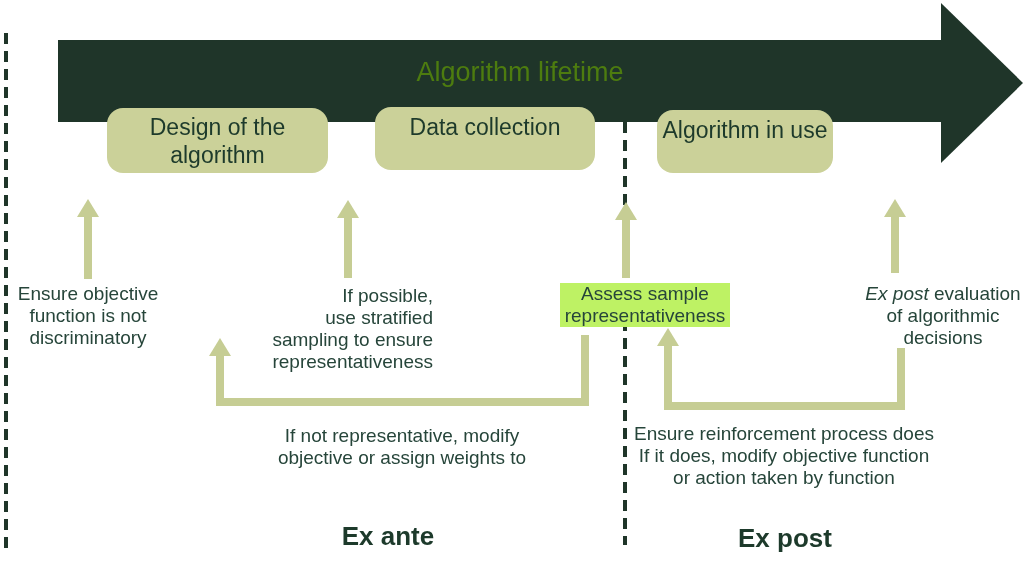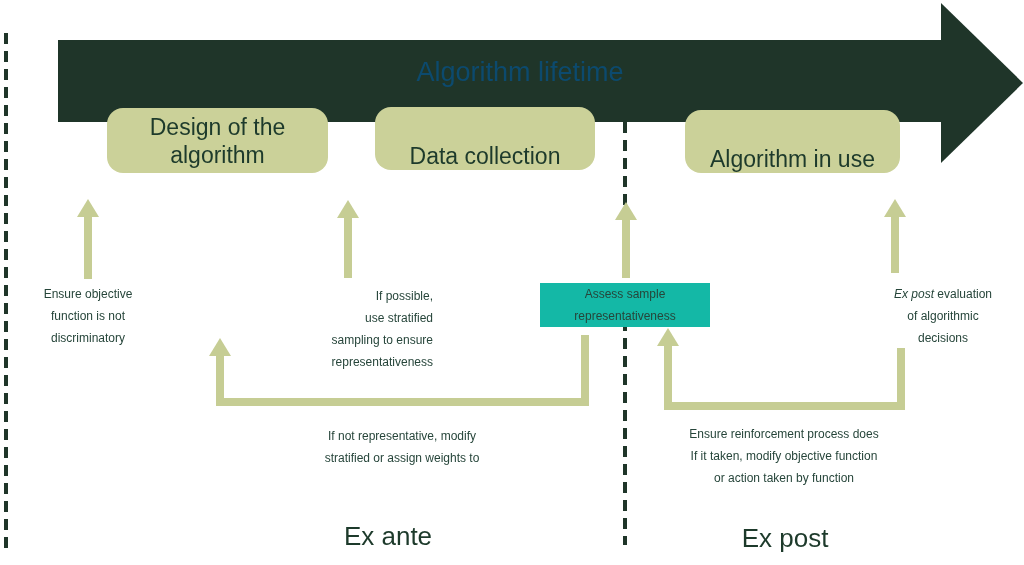--- a/index.html
+++ b/index.html
@@ -14,69 +14,69 @@
 
   .vdash{position:absolute;width:4px;
     background:repeating-linear-gradient(to bottom, var(--dark) 0 11px, transparent 11px 18px);}
 
   
   .banner-body{position:absolute;left:58px;top:40px;width:883px;height:82px;background:var(--dark);}
   .banner-head{position:absolute;left:941px;top:3px;width:0;height:0;
     border-top:80px solid transparent;border-bottom:80px solid transparent;
     border-left:82px solid var(--dark);}
   .banner-title{position:absolute;left:300px;top:56px;width:440px;text-align:center;
-    color:#0c4a6e;font-size:27px;line-height:32px;}
+    color:#4d7c0f;font-size:27px;line-height:32px;}
 
   
   .stage-box{position:absolute;background:var(--olive);border-radius:16px;
     color:#1d3a2b;font-size:23px;line-height:28px;text-align:center;
     display:flex;flex-direction:column;align-items:center;box-sizing:border-box;}
   .stage-box.center-v{justify-content:center;}
-  .stage-box.top-v{justify-content:flex-end;padding-top:6px;}
+  .stage-box.top-v{justify-content:flex-start;padding-top:6px;}
 
   
   .up-arrow{position:absolute;width:22px;display:flex;flex-direction:column;align-items:center;}
   .up-arrow .head{width:0;height:0;border-left:11px solid transparent;border-right:11px solid transparent;
     border-bottom:18px solid var(--olive-arrow);}
   .up-arrow .shaft{width:8px;flex:1;background:var(--olive-arrow);}
 
   
-  .ann{position:absolute;color:var(--text);font-size:12px;line-height:22px;text-align:center;}
+  .ann{position:absolute;color:var(--text);font-size:19px;line-height:22px;text-align:center;}
   .ann .ln{display:block;}
   .ann em{font-style:italic;}
 
   
   .connector{position:absolute;}
   .connector .part{position:absolute;background:var(--olive-arrow);}
   .connector .c-head{position:absolute;width:0;height:0;background:none;
     border-left:11px solid transparent;border-right:11px solid transparent;
     border-bottom:18px solid var(--olive-arrow);}
 
-  .phase-label{position:absolute;color:#1d3a2b;font-size:26px;font-weight:normal;text-align:center;}
+  .phase-label{position:absolute;color:#1d3a2b;font-size:26px;font-weight:bold;text-align:center;}
 </style>
 </head>
 <body>
 
 <div id="stage">
 
   <div class="vdash" style="left:4px;top:33px;height:520px;"></div>
   <div class="vdash" style="left:623px;top:122px;height:423px;"></div>
 
   <div class="banner-body"></div>
   <div class="banner-head"></div>
   <div class="banner-title">Algorithm lifetime</div>
 
   <div class="stage-box center-v" style="left:107px;top:108px;width:221px;height:65px;">
     <span>Design of the</span>
     <span>algorithm</span>
   </div>
   <div class="stage-box top-v" style="left:375px;top:107px;width:220px;height:63px;">
     <span>Data collection</span>
   </div>
-  <div class="stage-box top-v" style="left:657px;top:110px;width:215px;height:63px;margin-left:28px;">
+  <div class="stage-box top-v" style="left:657px;top:110px;width:176px;height:63px;">
     <span>Algorithm in use</span>
   </div>
 
   <div class="up-arrow" style="left:77px;top:199px;height:80px;">
     <div class="head"></div>
       <div class="shaft"></div>
   </div>
   <div class="up-arrow" style="left:337px;top:200px;height:78px;">
     <div class="head"></div>
       <div class="shaft"></div>
@@ -94,21 +94,21 @@
     <span class="ln">Ensure objective</span>
     <span class="ln">function is not</span>
     <span class="ln">discriminatory</span>
   </div>
   <div class="ann" style="left:268px;top:285px;width:165px;text-align:right;">
     <span class="ln">If possible,</span>
     <span class="ln">use stratified</span>
     <span class="ln">sampling to ensure</span>
     <span class="ln">representativeness</span>
   </div>
-  <div class="ann" style="left:540px;top:283px;width:170px;background:#14b8a6;">
+  <div class="ann" style="left:560px;top:283px;width:170px;background:#bef264;">
     <span class="ln">Assess sample</span>
     <span class="ln">representativeness</span>
   </div>
   <div class="ann" style="left:853px;top:283px;width:180px;">
     <span class="ln"><em>Ex post</em><span> evaluation</span></span>
     <span class="ln">of algorithmic</span>
     <span class="ln">decisions</span>
   </div>
 
   <div class="connector" style="left:207px;top:335px;width:382px;height:72px;">
@@ -120,24 +120,24 @@
 
   <div class="connector" style="left:657px;top:328px;width:248px;height:82px;">
     <div class="c-head" style="left:0px;top:0px;"></div>
     <div class="part" style="left:7px;top:18px;width:8px;height:56px;"></div>
     <div class="part" style="left:7px;top:74px;width:241px;height:8px;"></div>
     <div class="part" style="left:240px;top:20px;width:8px;height:62px;"></div>
   </div>
 
   <div class="ann" style="left:267px;top:425px;width:270px;">
     <span class="ln">If not representative, modify</span>
-    <span class="ln">stratified or assign weights to</span>
+    <span class="ln">objective or assign weights to</span>
   </div>
   <div class="ann" style="left:633px;top:423px;width:302px;">
     <span class="ln">Ensure reinforcement process does</span>
-    <span class="ln">If it taken, modify objective function</span>
+    <span class="ln">If it does, modify objective function</span>
     <span class="ln">or action taken by function</span>
   </div>
 
   <div class="phase-label" style="left:308px;top:521px;width:160px;">Ex ante</div>
   <div class="phase-label" style="left:705px;top:523px;width:160px;">Ex post</div>
 
 </div>
 
 </body></html>

